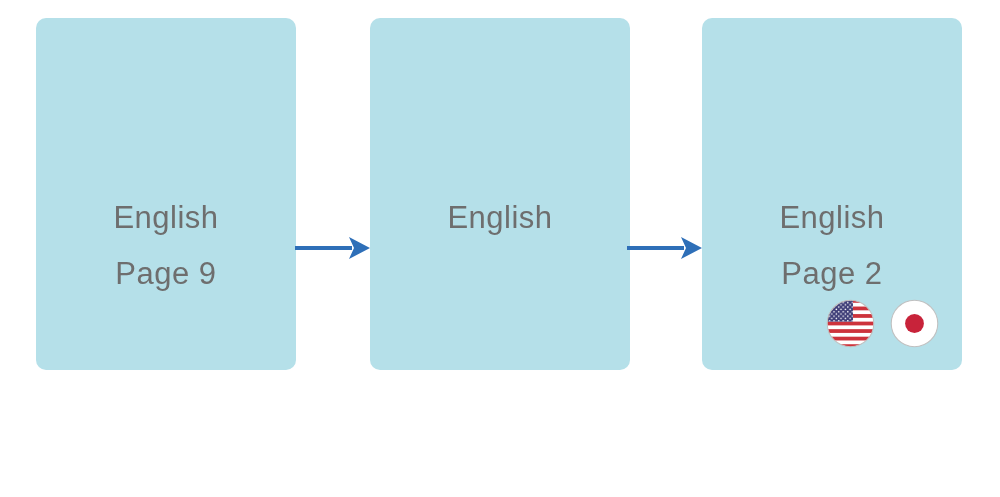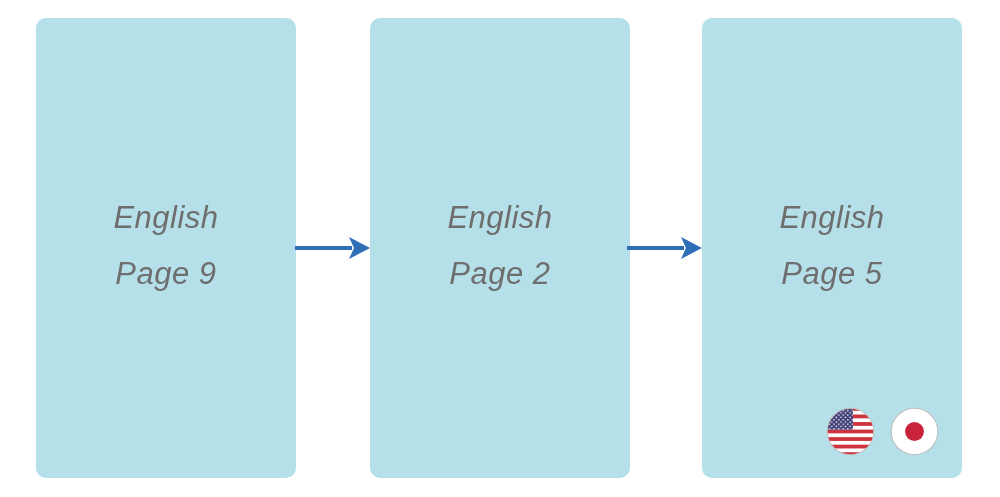--- a/index.html
+++ b/index.html
@@ -9,24 +9,23 @@
     position: relative;
     font-family: "Liberation Sans", sans-serif;
     overflow: hidden;
   }
   .canvas { position: absolute; inset: 0; }
 
   .page-box {
     position: absolute;
     top: 18px;
     width: 260px;
-    height: 460px;
+    height: 352px;
     background: var(--box_bg, #b5e0e9);
     border-radius: 10px;
-    font-style: italic;
   }
   .page-box.p1 { left: 36px; }
   .page-box.p2 { left: 370px; }
   .page-box.p3 { left: 702px; }
 
   .page-text {
     position: absolute;
     top: 172px;
     left: 0; right: 0;
     text-align: center;
@@ -75,33 +74,32 @@
   </div>
 
   <svg class="flow-arrow a1" viewBox="0 0 78 28" aria-hidden="true">
     <line x1="1" y1="14" x2="58" y2="14"></line>
     <polygon points="55,3 76,14 55,25 60,14"></polygon>
   </svg>
 
   <div class="page-box p2">
     <div class="page-text">
       <div class="line">English</div>
-      <div class="line">Page 2</div>
     </div>
   </div>
 
   <svg class="flow-arrow a2" viewBox="0 0 78 28" aria-hidden="true">
     <line x1="1" y1="14" x2="58" y2="14"></line>
     <polygon points="55,3 76,14 55,25 60,14"></polygon>
   </svg>
 
   <div class="page-box p3">
     <div class="page-text">
       <div class="line">English</div>
-      <div class="line">Page 5</div>
+      <div class="line">Page 2</div>
     </div>
 
     <div class="flags">
 
       <svg class="flag-icon" width="49" height="49" viewBox="0 0 60 60">
         <defs>
           <clipPath id="us-clip">
               <circle cx="30" cy="30" r="28.5"></circle>
             </clipPath>
           <pattern id="us-stars" width="5.6" height="5.6" patternUnits="userSpaceOnUse">

